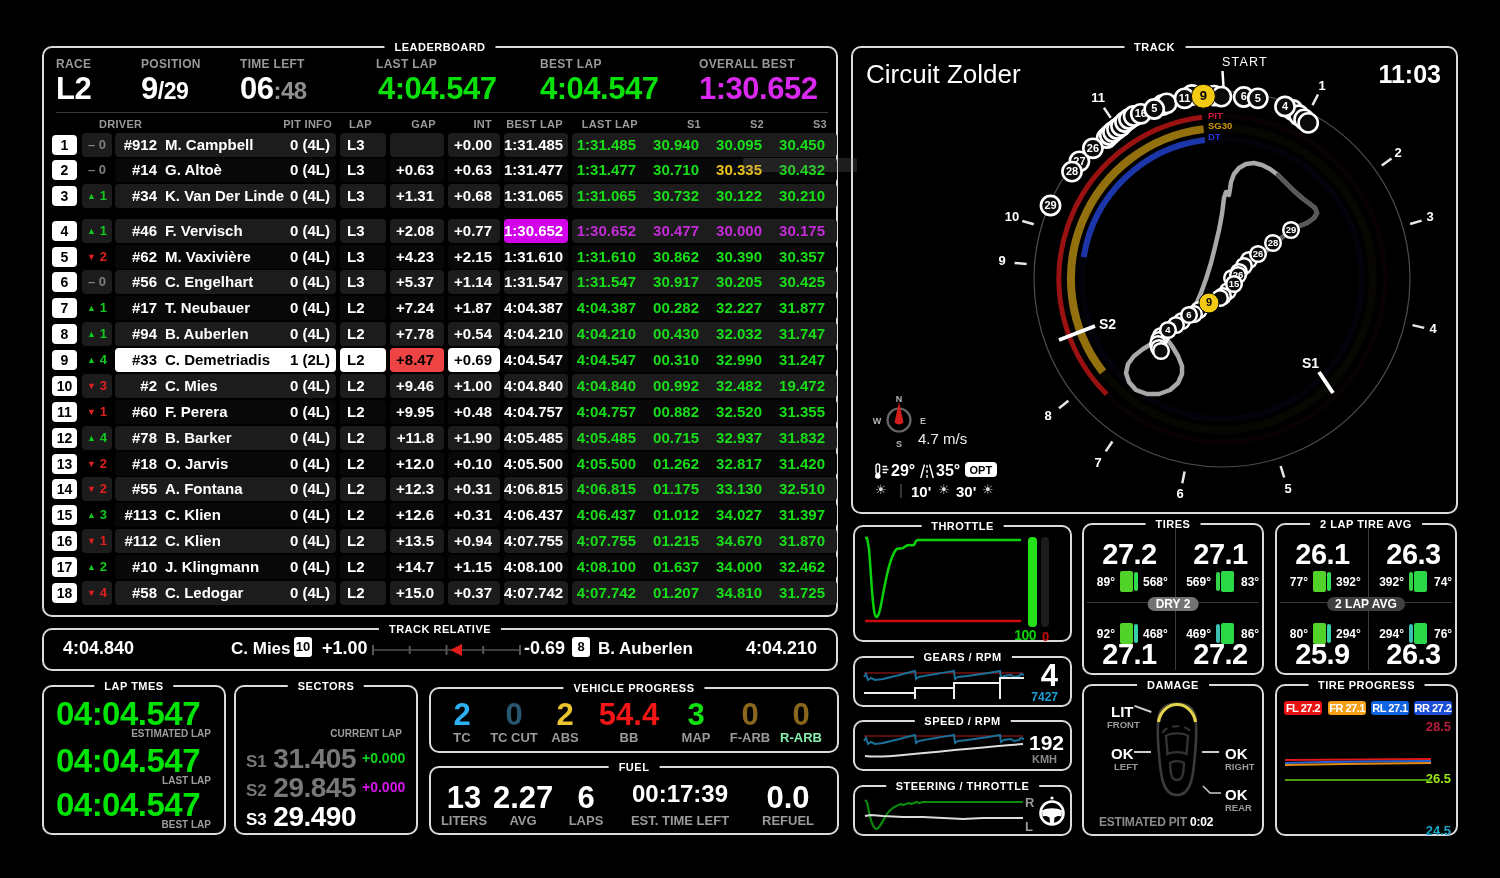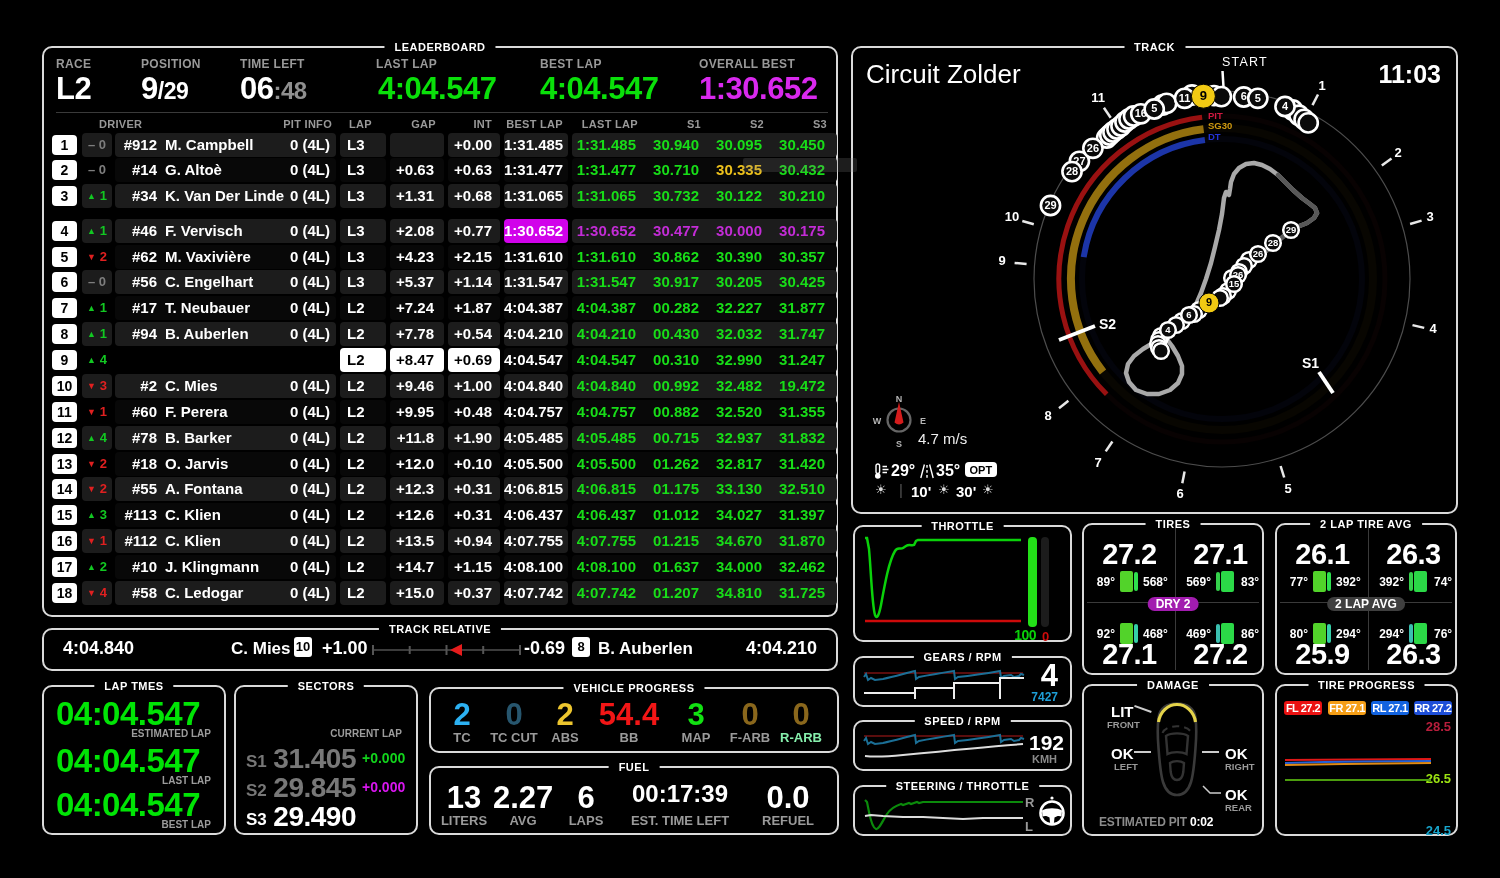--- a/index.html
+++ b/index.html
@@ -206,22 +206,27 @@
     <div class="wc bgA">
       <span class="g" style="left:0;width:64px">4:04.210</span>
       <span class="g" style="left:66px;width:61px">00.430</span>
       <span class="g" style="left:129px;width:61px">32.032</span>
       <span class="g" style="left:192px;width:61px">31.747</span>
     </div>
   </div>
 <div class="row" style="top:348.0px">
     <div class="p">9</div>
     <div class="chg "><span style="color:#12c822;font-size:9px;vertical-align:1px">▲</span> <span style="color:#12c822">4</span></div>
+    <div class="dc bgB" style="background:#fff;color:#000">
+      <span class="no" style="color:#000">#33</span>
+      <span class="nm" style="color:#000">C. Demetriadis</span>
+      <span class="pi" style="color:#000">1 (2L)</span>
+    </div>
     <div class="lc bgB" style="background:#fff;color:#000">L2</div>
-    <div class="gc bgB" style="background:#ffffff;color:#000">+8.47</div>
+    <div class="gc bgB" style="background:#ef4444;color:#000">+8.47</div>
     <div class="ic bgB" style="background:#fff;color:#000">+0.69</div>
     <div class="bc bgB" style="">4:04.547</div>
     <div class="wc bgB">
       <span class="g" style="left:0;width:64px">4:04.547</span>
       <span class="g" style="left:66px;width:61px">00.310</span>
       <span class="g" style="left:129px;width:61px">32.990</span>
       <span class="g" style="left:192px;width:61px">31.247</span>
     </div>
   </div>
 <div class="row" style="top:373.9px">
@@ -681,21 +686,21 @@
     <div class="ab" style="left:6px;top:13px;width:79px;text-align:center;font-size:29px;font-weight:bold;color:#fff;letter-spacing:-.5px">27.2</div>
     <div class="ab" style="left:4px;top:50px;width:27px;text-align:right;font-size:12px;font-weight:bold;color:#fff">89°</div>
     <div class="ab" style="left:36px;top:46px;width:13px;height:21px;background:#52d32a;border-radius:2px"></div>
     <div class="ab" style="left:50px;top:47px;width:4px;height:19px;background:#2ee04e;border-radius:2px"></div>
     <div class="ab" style="left:59px;top:50px;font-size:12px;font-weight:bold;color:#fff">568°</div>
     <div class="ab" style="left:97px;top:13px;width:79px;text-align:center;font-size:29px;font-weight:bold;color:#fff;letter-spacing:-.5px">27.1</div>
     <div class="ab" style="left:97px;top:50px;width:30px;text-align:right;font-size:12px;font-weight:bold;color:#fff">569°</div>
     <div class="ab" style="left:132px;top:47px;width:4px;height:19px;background:#35d14b;border-radius:2px"></div>
     <div class="ab" style="left:137px;top:46px;width:13px;height:21px;background:#2bd947;border-radius:2px"></div>
     <div class="ab" style="left:157px;top:50px;font-size:12px;font-weight:bold;color:#fff">83°</div>
-    <div class="ab" style="left:50%;top:72px;transform:translateX(-50%);background:#a21caf;border-radius:7px;padding:0px 8px;font-size:12px;font-weight:bold;color:#fff;white-space:nowrap;line-height:14px">DRY 2</div>
+    <div class="ab" style="left:50%;top:72px;transform:translateX(-50%);background:#737373;border-radius:7px;padding:0px 8px;font-size:12px;font-weight:bold;color:#fff;white-space:nowrap;line-height:14px">DRY 2</div>
     <div class="ab" style="left:4px;top:102px;width:27px;text-align:right;font-size:12px;font-weight:bold;color:#fff">92°</div>
     <div class="ab" style="left:36px;top:98px;width:13px;height:21px;background:#52d32a;border-radius:2px"></div>
     <div class="ab" style="left:50px;top:99px;width:4px;height:19px;background:#35cfa8;border-radius:2px"></div>
     <div class="ab" style="left:59px;top:102px;font-size:12px;font-weight:bold;color:#fff">468°</div>
     <div class="ab" style="left:6px;top:113px;width:79px;text-align:center;font-size:29px;font-weight:bold;color:#fff;letter-spacing:-.5px">27.1</div>
     <div class="ab" style="left:97px;top:102px;width:30px;text-align:right;font-size:12px;font-weight:bold;color:#fff">469°</div>
     <div class="ab" style="left:132px;top:99px;width:4px;height:19px;background:#3bbfb0;border-radius:2px"></div>
     <div class="ab" style="left:137px;top:98px;width:13px;height:21px;background:#2bd947;border-radius:2px"></div>
     <div class="ab" style="left:157px;top:102px;font-size:12px;font-weight:bold;color:#fff">86°</div>
     <div class="ab" style="left:97px;top:113px;width:79px;text-align:center;font-size:29px;font-weight:bold;color:#fff;letter-spacing:-.5px">27.2</div>

